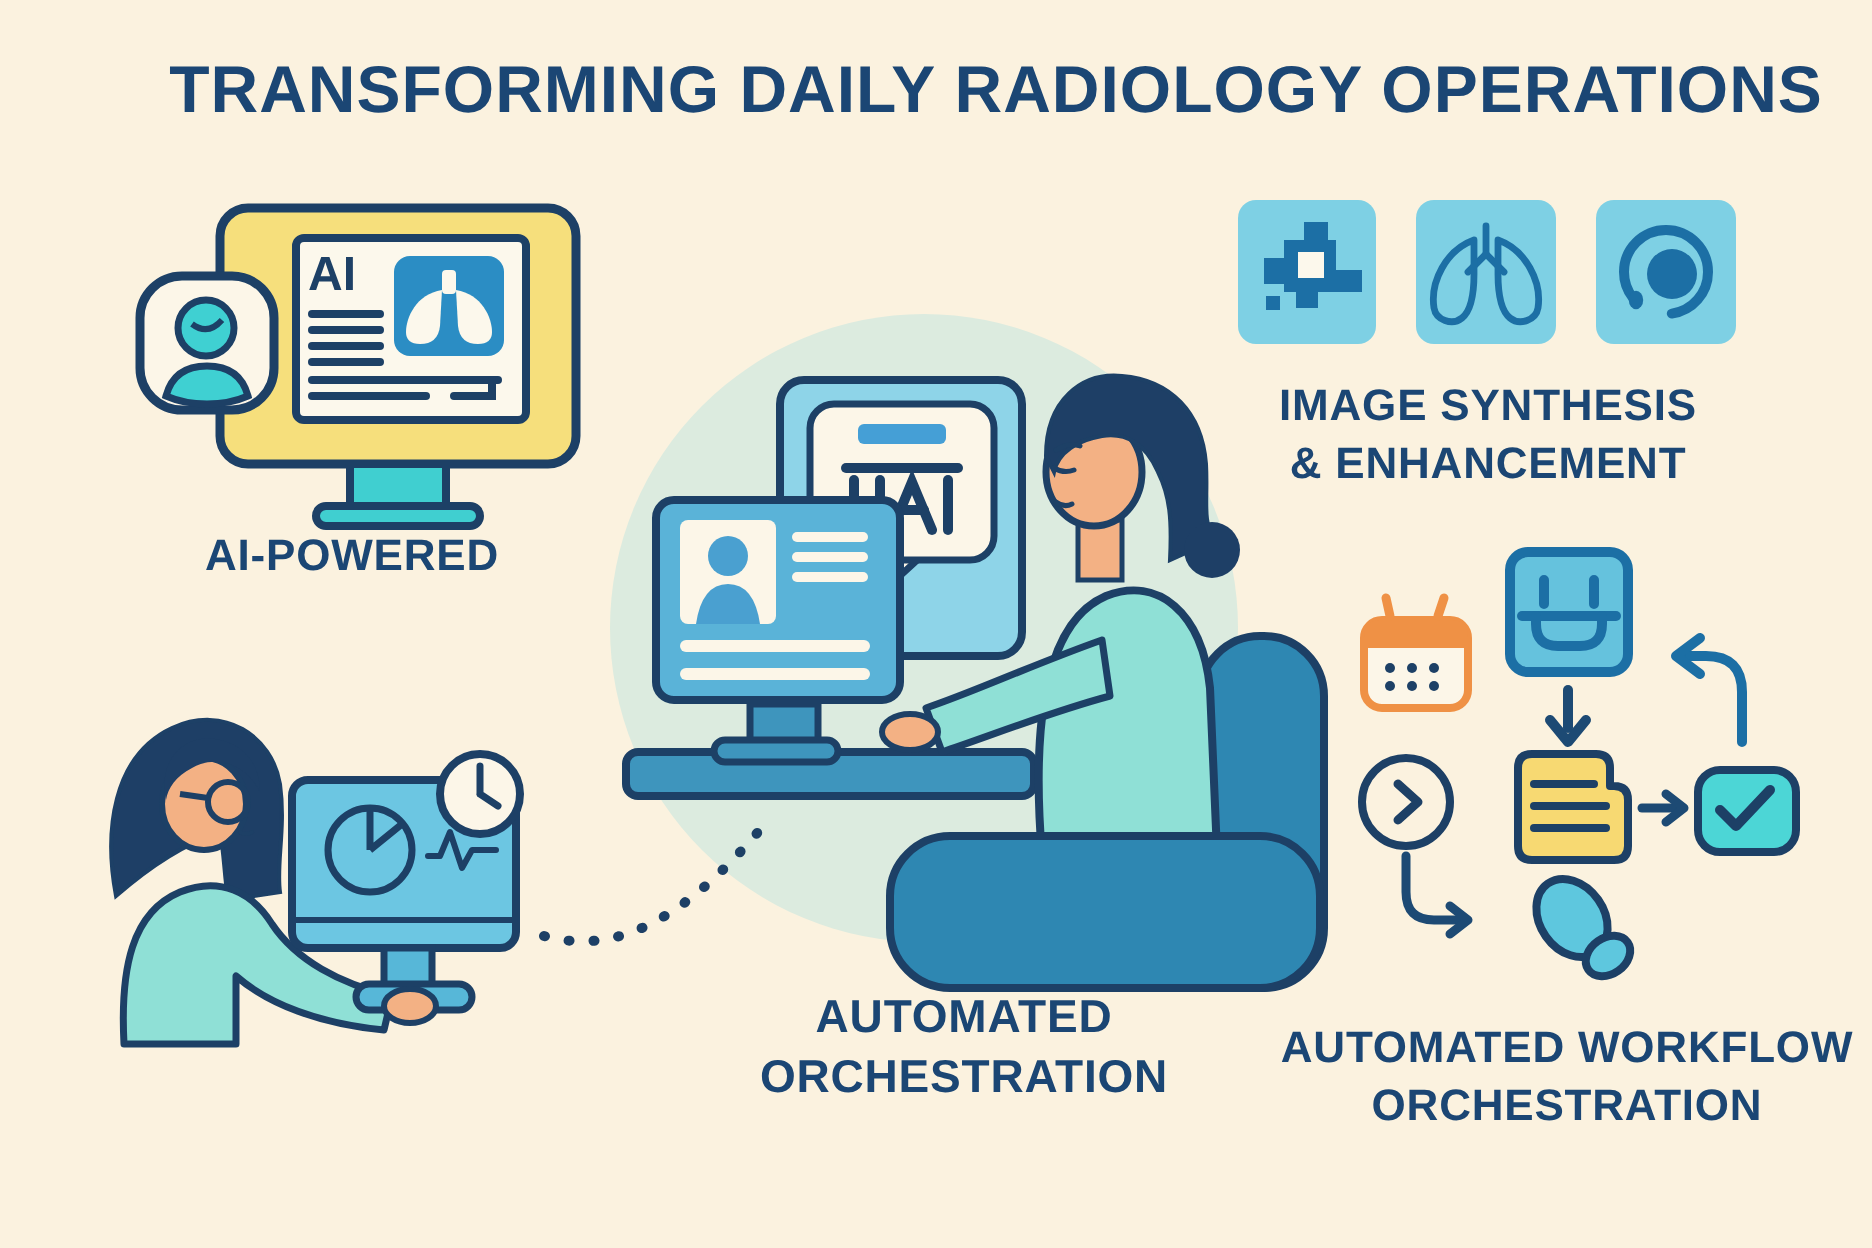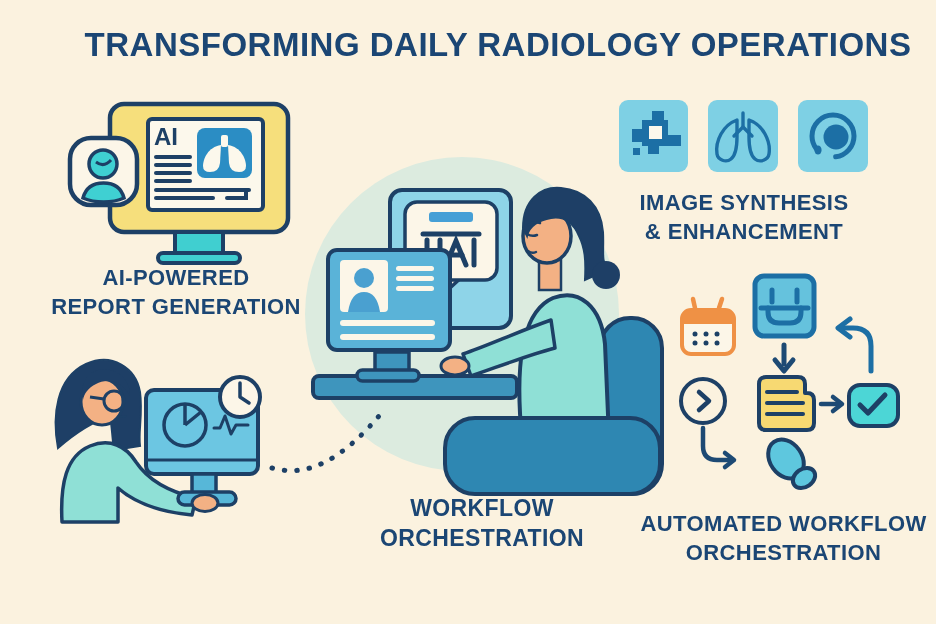--- a/index.html
+++ b/index.html
@@ -53,21 +53,20 @@
     </g>
     <g>
       <rect x="15" y="43" width="67" height="67" rx="21" fill="#fcf6e8" stroke="#1d4066" stroke-width="4.5"></rect>
       <path d="M28 103 Q 32 88 48.5 88 Q 65 88 69 103 Q 60 107 48.5 107 Q 37 107 28 103 Z" fill="#3fd0d2" stroke="#1d4066" stroke-width="3.5"></path>
       <circle cx="48" cy="69" r="14" fill="#3fd0d2" stroke="#1d4066" stroke-width="3.5"></circle>
       <path d="M41 67 q 8 6 15 -2" fill="none" stroke="#1d4066" stroke-width="3"></path>
     </g>
   </svg>
   <div class="label" style="left:40px; top:264px; width:272px;text-align:center;">
     <span class="line">AI-POWERED</span>
-    <span class="line">REPORT GENERATION</span>
   </div>
 
   <svg class="illu" style="left:612px; top:96px;" width="264" height="82" viewBox="0 0 264 82">
     <g>
       <rect x="7" y="4" width="69" height="72" rx="9" fill="#7ed0e4"></rect>
       <g fill="#1c6fa5">
         <rect x="30" y="24" width="26" height="26"></rect>
         <rect x="40" y="15" width="12" height="10"></rect>
         <rect x="20" y="33" width="11" height="13"></rect>
         <rect x="54" y="39" width="15" height="11"></rect>
@@ -159,21 +158,21 @@
     <g>
       <rect x="150" y="270" width="215" height="76" rx="30" fill="#2e87b2" stroke="#1d4066" stroke-width="4"></rect>
     </g>
   </svg>
 
   <svg class="illu" style="left:258px; top:398px;" width="140" height="82" viewBox="0 0 140 82">
     <path d="M14 70 C 50 80 85 62 126 12" fill="none" stroke="#1d4066" stroke-width="5" stroke-linecap="round" stroke-dasharray="0.5 12"></path>
   </svg>
 
   <div class="label big" style="left:342px; top:494px; width:280px;">
-    <span class="line">WORKFLOW</span>
+    <span class="line">AUTOMATED</span>
     <span class="line">ORCHESTRATION</span>
   </div>
 
   <svg class="illu" style="left:28px; top:352px;" width="255" height="172" viewBox="0 0 255 172">
     <g>
       <path d="M30 96 C 24 64 28 26 58 12 C 84 0 108 16 112 40 C 115 62 110 80 112 94 L 86 98 C 84 84 84 74 82 64 C 64 70 46 82 30 96 Z" fill="#1e3f66" stroke="#1d4066" stroke-width="2"></path>
       <ellipse cx="74" cy="50" rx="21" ry="23" fill="#f3b184" stroke="#1d4066" stroke-width="3"></ellipse>
       <path d="M54 42 C 54 22 70 12 88 20 C 98 25 102 34 102 44 C 94 28 78 26 68 32 C 60 36 56 42 55 48 Z" fill="#1e3f66"></path>
       <path d="M34 170 C 32 132 38 104 62 94 C 82 86 98 94 108 110 C 120 128 142 140 168 146 L 164 163 C 132 160 106 150 90 136 L 90 170 Z" fill="#8fe0d6" stroke="#1d4066" stroke-width="3.5" stroke-linejoin="round"></path>
       <circle cx="86" cy="49" r="10" fill="none" stroke="#1d4066" stroke-width="3"></circle>

